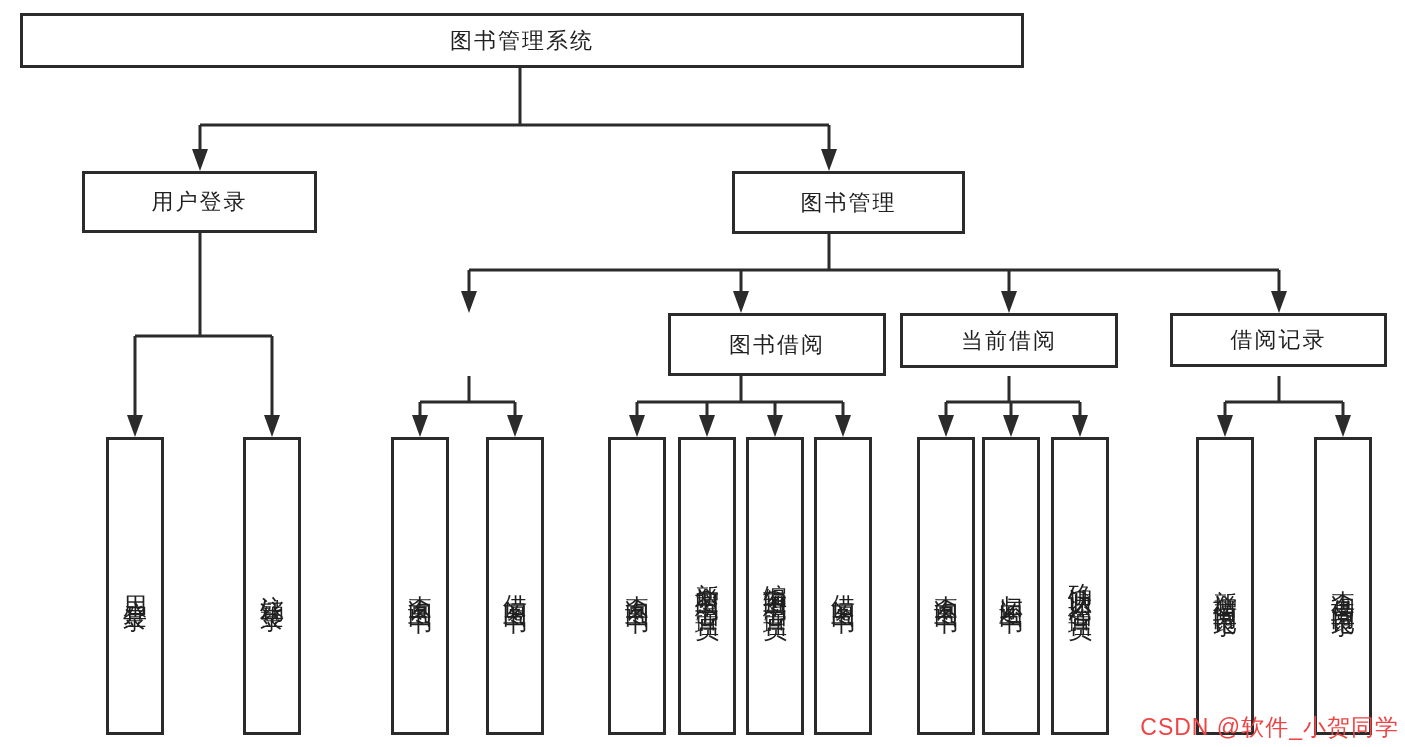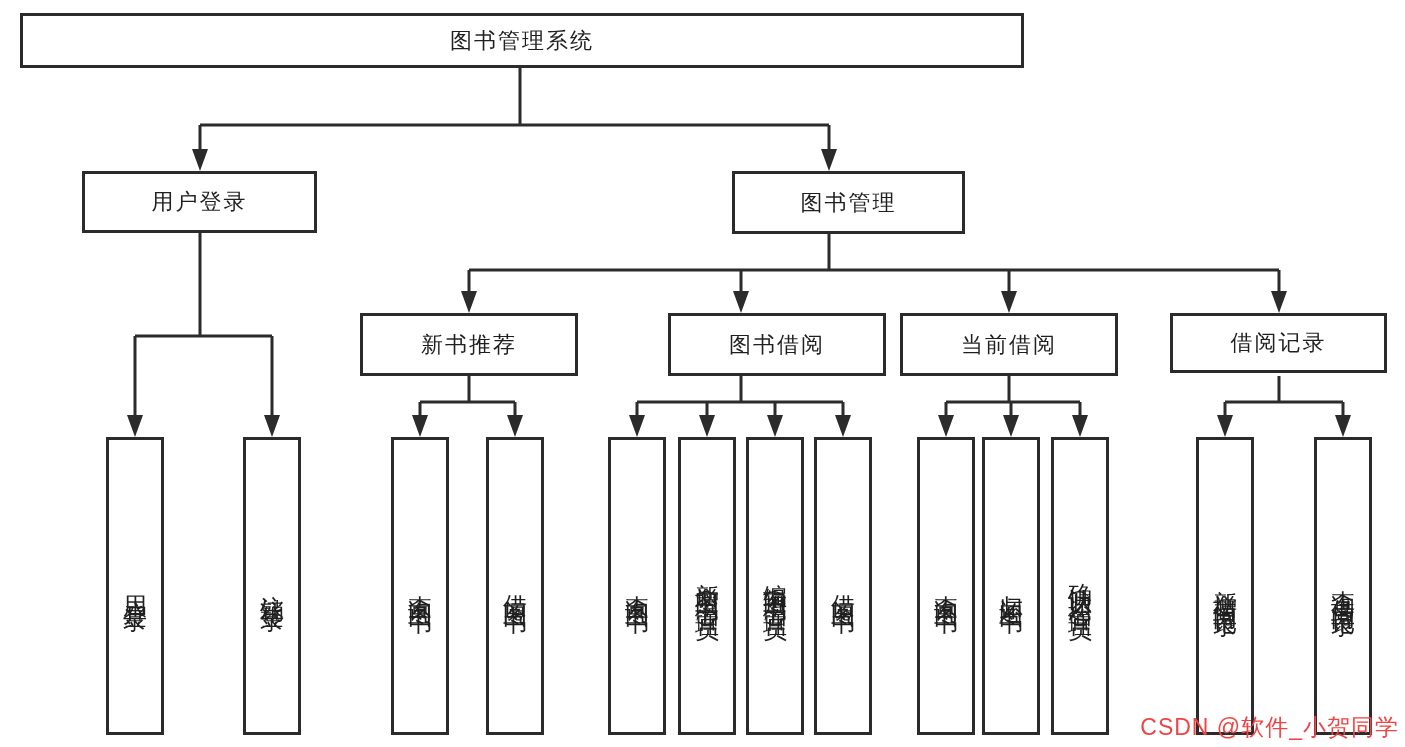--- a/index.html
+++ b/index.html
@@ -99,30 +99,27 @@
     <span>图书管理系统</span>
   </div>
 
   <div class="box hbox" style="left:82px; top:171px; width:235px; height:62px;">
     <span>用户登录</span>
   </div>
   <div class="box hbox" style="left:712px; top:171px; width:233px; height:63px;margin-left:20px;">
     <span>图书管理</span>
   </div>
 
-  <div class="box hbox" style="left:360px; top:313px; width:218px; height:63px;">
-    <span>新书推荐</span>
-  </div>
   <div class="box hbox" style="left:632px; top:313px; width:218px; height:63px;margin-left:36px;">
     <span>图书借阅</span>
   </div>
-  <div class="box hbox" style="left:900px; top:313px; width:218px; height:63px;">
+  <div class="box hbox" style="left:900px; top:313px; width:218px; height:55px;">
     <span>当前借阅</span>
   </div>
-  <div class="box hbox" style="left:1170px; top:313px; width:217px; height:60px;">
+  <div class="box hbox" style="left:1170px; top:313px; width:217px; height:54px;">
     <span>借阅记录</span>
   </div>
 
   <div class="box vbox" style="left:106px; top:437px; width:58px; height:298px;">
     <span>用户登录</span>
   </div>
   <div class="box vbox" style="left:243px; top:437px; width:58px; height:298px;">
     <span>注销登录</span>
   </div>
 

